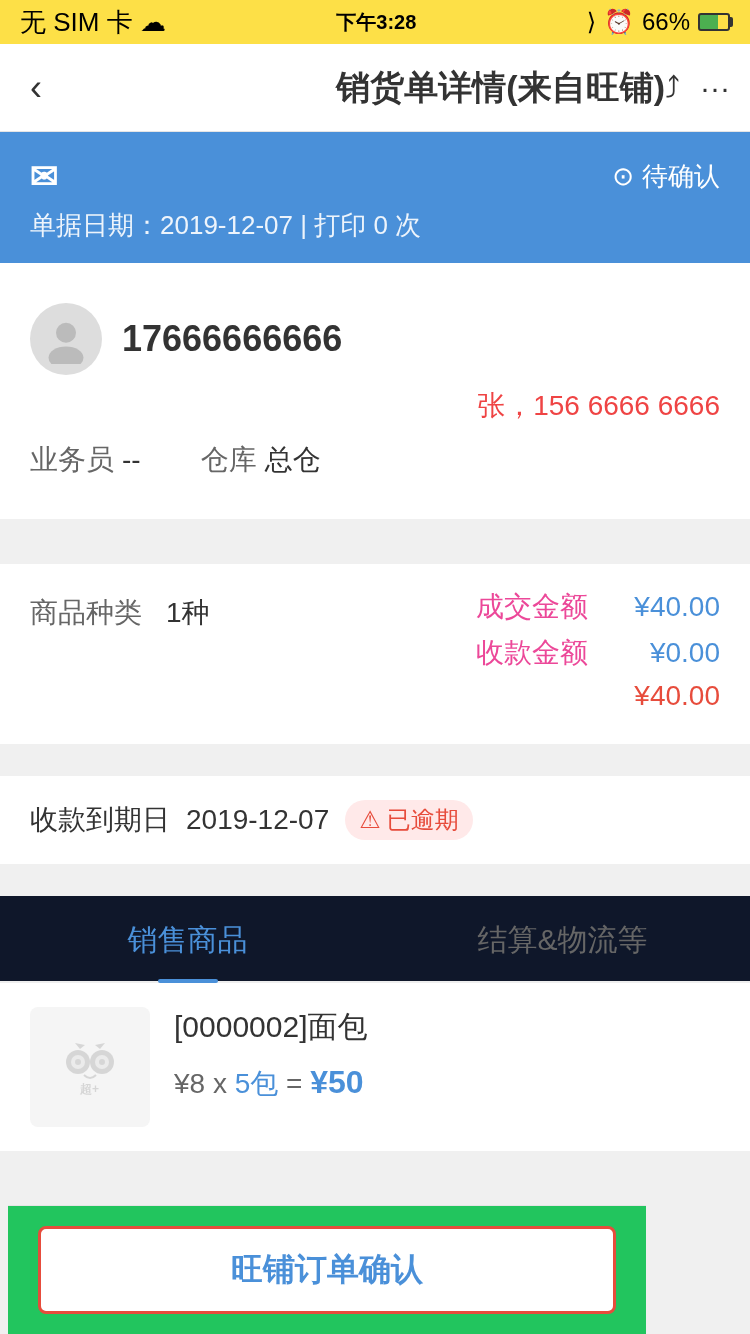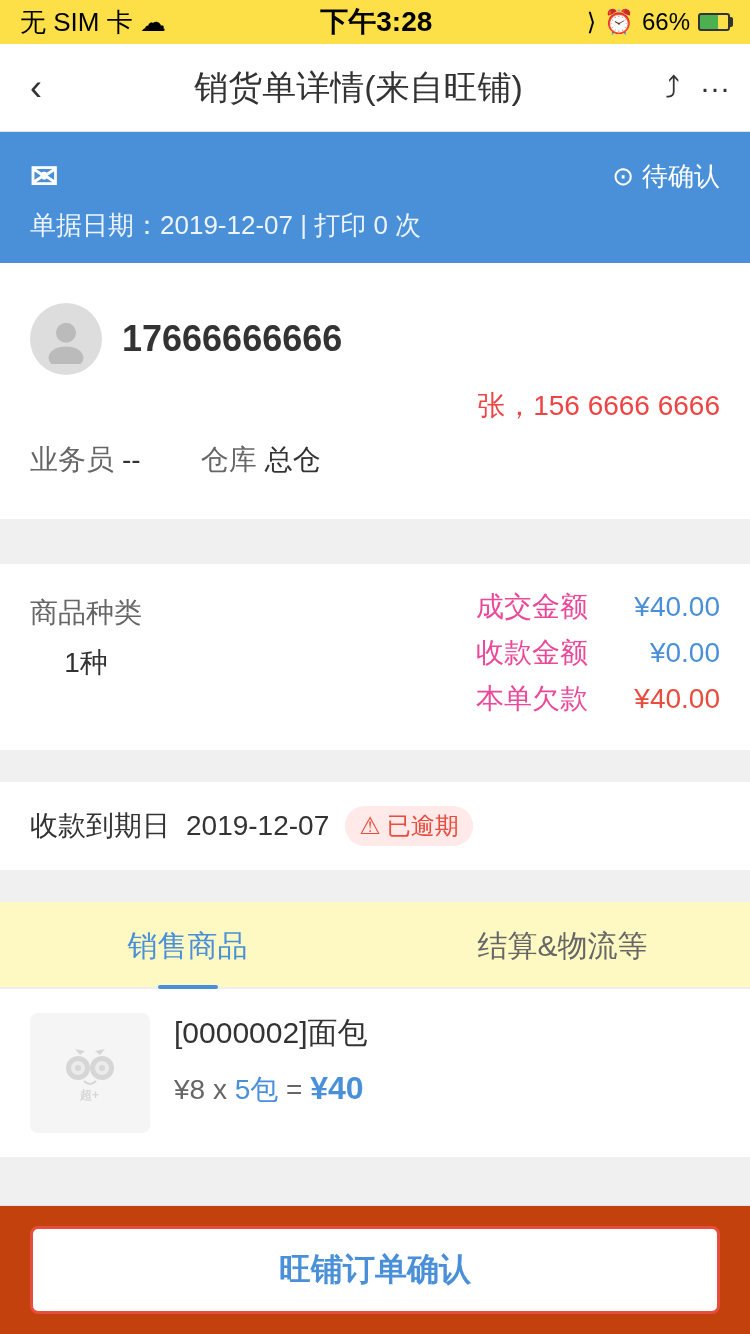--- a/index.html
+++ b/index.html
@@ -18,43 +18,43 @@
       height: 44px;
       background: #fde047;
       display: flex;
       align-items: center;
       justify-content: space-between;
       padding: 0 20px;
       font-size: 26px;
       font-weight: 500;
     }
     .status-left { display: flex; align-items: center; gap: 10px; }
-    .status-center { font-size: 28px; font-weight: 600; }
+    .status-center { font-size: 20px; font-weight: 600; }
     .status-right { display: flex; align-items: center; gap: 8px; font-size: 24px; }
 
     
     .nav-bar {
       height: 88px;
       background: #fff;
       display: flex;
       align-items: center;
       padding: 0 20px;
       border-bottom: 1px solid #e5e5e5;
     }
     .nav-back {
       font-size: 36px;
       color: #333;
       cursor: pointer;
       padding: 10px;
     }
     .nav-title {
       flex: 1;
-      text-align: center;
+      text-align: right;
       font-size: 34px;
-      font-weight: 400;
+      font-weight: 700;
       color: #333;
     }
     .nav-right {
       display: flex;
       align-items: center;
       gap: 20px;
     }
     .nav-icon {
       font-size: 30px;
       color: #333;
@@ -152,23 +152,22 @@
     .amounts-row {
       display: flex;
       justify-content: space-between;
       align-items: flex-start;
     }
     .product-types {
       font-size: 28px;
       color: #666;
       display: flex;
       align-items: center;
-      gap: 12px;
+      gap: 24px;
       padding-top: 6px;
-      flex-direction: column;
     }
     .product-types-value {
       color: #333;
     }
     .amounts-right {
       text-align: right;
     }
     .amount-line {
       display: flex;
       justify-content: flex-end;
@@ -198,21 +197,21 @@
       padding: 4px 14px;
       border-radius: 20px;
       font-size: 24px;
       display: flex;
       align-items: center;
       gap: 6px;
     }
 
     
     .tabs-container {
-      background: #fef9c3;
+      background: #0f172a;
       margin-bottom: 0;
     }
     .tabs {
       display: flex;
       border-bottom: 2px solid #eee;
     }
     .tab {
       flex: 1;
       text-align: center;
       padding: 24px 0 20px;
@@ -281,23 +280,23 @@
     
     .empty-area {
       background: #f0f0f0;
       height: 260px;
     }
 
     
     .bottom-bar {
       position: fixed;
       bottom: 0;
-      left: 0;
-      width: 750px;
-      background: #c2410c;
+      left: 8px;
+      width: 638px;
+      background: #22c55e;
       padding: 20px 30px;
       border-top: 1px solid #e5e5e5;
     }
     .confirm-button {
       width: 100%;
       height: 88px;
       border: 3px solid #E74C3C;
       border-radius: 8px;
       background: #fff;
       color: #4A90D9;
@@ -387,21 +386,20 @@
     <div class="amounts-right">
       <div class="amount-line">
         <span class="amount-label">成交金额</span>
         <span class="amount-value">¥40.00</span>
       </div>
       <div class="amount-line">
         <span class="amount-label">收款金额</span>
         <span class="amount-value">¥0.00</span>
       </div>
       <div class="amount-line">
-        <span class="amount-label">本单欠款</span>
         <span class="amount-value red">¥40.00</span>
       </div>
     </div>
   </div>
 </div>
 
 <div class="divider"></div>
 
 <div class="due-section">
   <span>收款到期日</span>
@@ -438,21 +436,21 @@
         <circle cx="52" cy="35" r="3" fill="#aaa"></circle>
         <path d="M34 48 Q40 54 46 48" stroke="#aaa" stroke-width="2" fill="none"></path>
         <path d="M30 22 L25 16 L35 18 Z" fill="#aaa"></path>
         <path d="M50 22 L55 16 L45 18 Z" fill="#aaa"></path>
         <text x="30" y="66" font-size="12" fill="#aaa" font-weight="bold">超+</text>
       </svg>
     </div>
     <div class="product-info">
       <div class="product-name">[0000002]面包</div>
       <div class="product-price-row">
-        <span>¥8 x </span><span class="price-qty">5包</span><span> = </span><span class="price-total">¥40</span>
+        <span>¥8 x </span><span class="price-qty">5包</span><span> = </span><span class="price-total">¥50</span>
       </div>
     </div>
   </div>
 </div>
 
 <div class="empty-area"></div>
 
 <div class="bottom-bar">
   <button class="confirm-button">
     <span>旺铺订单确认</span>

